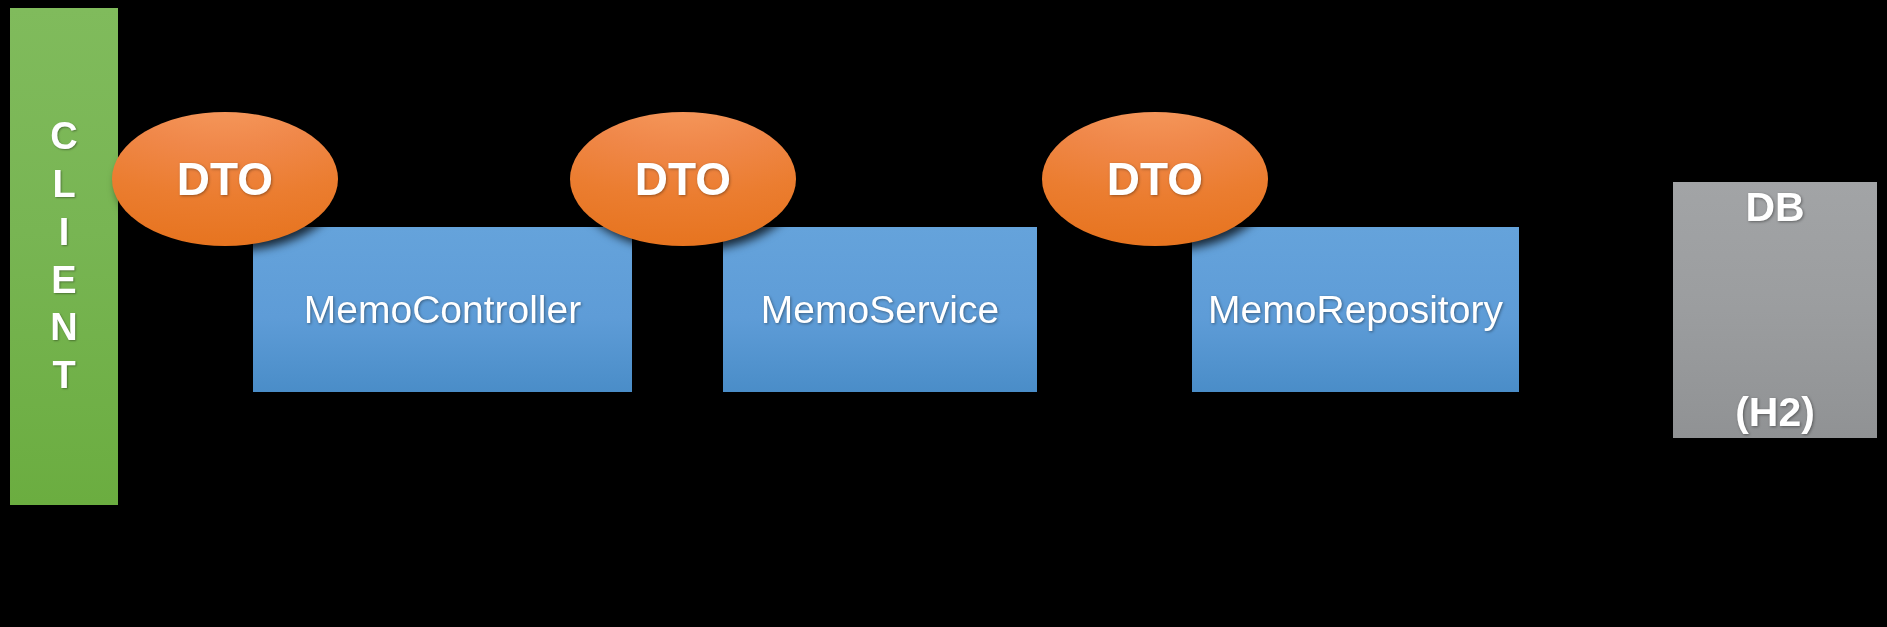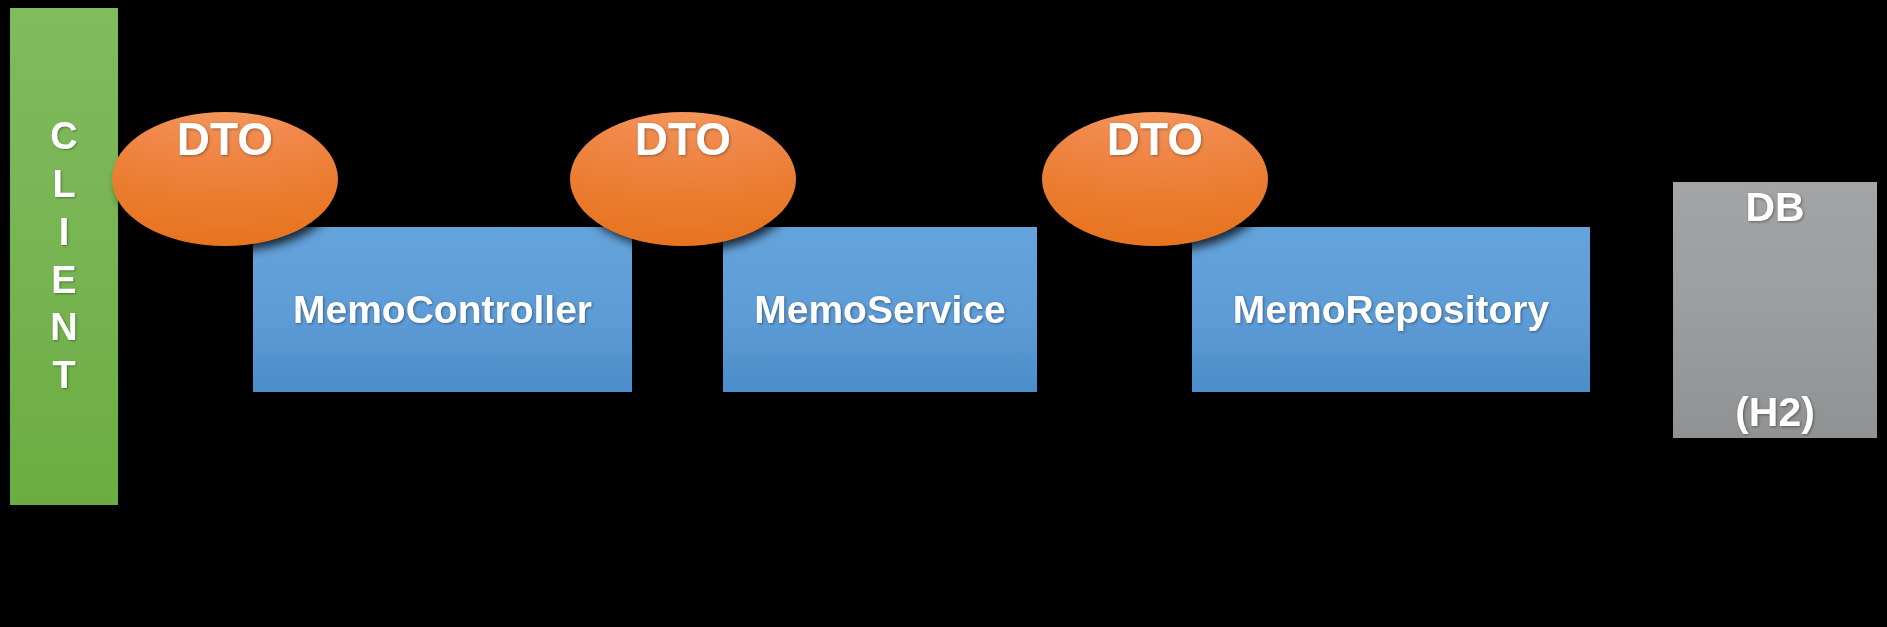--- a/index.html
+++ b/index.html
@@ -53,35 +53,35 @@
     height: 165px;
     background: linear-gradient(to bottom, #65A3DB 0%, #5E9CD7 55%, #4A8DC8 100%);
     box-shadow: 4px 4px 6px rgba(0,0,0,0.7);
     display: flex;
     align-items: center;
     justify-content: center;
   }
   .layer-box-label {
     color: #FFFFFF;
     font-size: 39px;
-    font-weight: bold;
+    font-weight: normal;
     text-shadow: 1px 1px 3px rgba(0,0,0,0.4);
     white-space: nowrap;
     user-select: none;
   }
   #box-controller { left: 253px; width: 379px; }
   #box-service    { left: 723px; width: 314px; }
-  #box-repository { left: 1192px; width: 398px; }
+  #box-repository { left: 1192px; width: 327px; }
 
   
   .bubble {
     position: absolute;
     border-radius: 50%;
     display: flex;
-    align-items: flex-start;
+    align-items: center;
     justify-content: center;
     filter: drop-shadow(5px 5px 5px rgba(0,0,0,0.75));
   }
   .bubble-label {
     color: #FFFFFF;
     font-weight: bold;
     text-shadow: 1px 1px 3px rgba(0,0,0,0.35);
     white-space: nowrap;
     user-select: none;
   }

